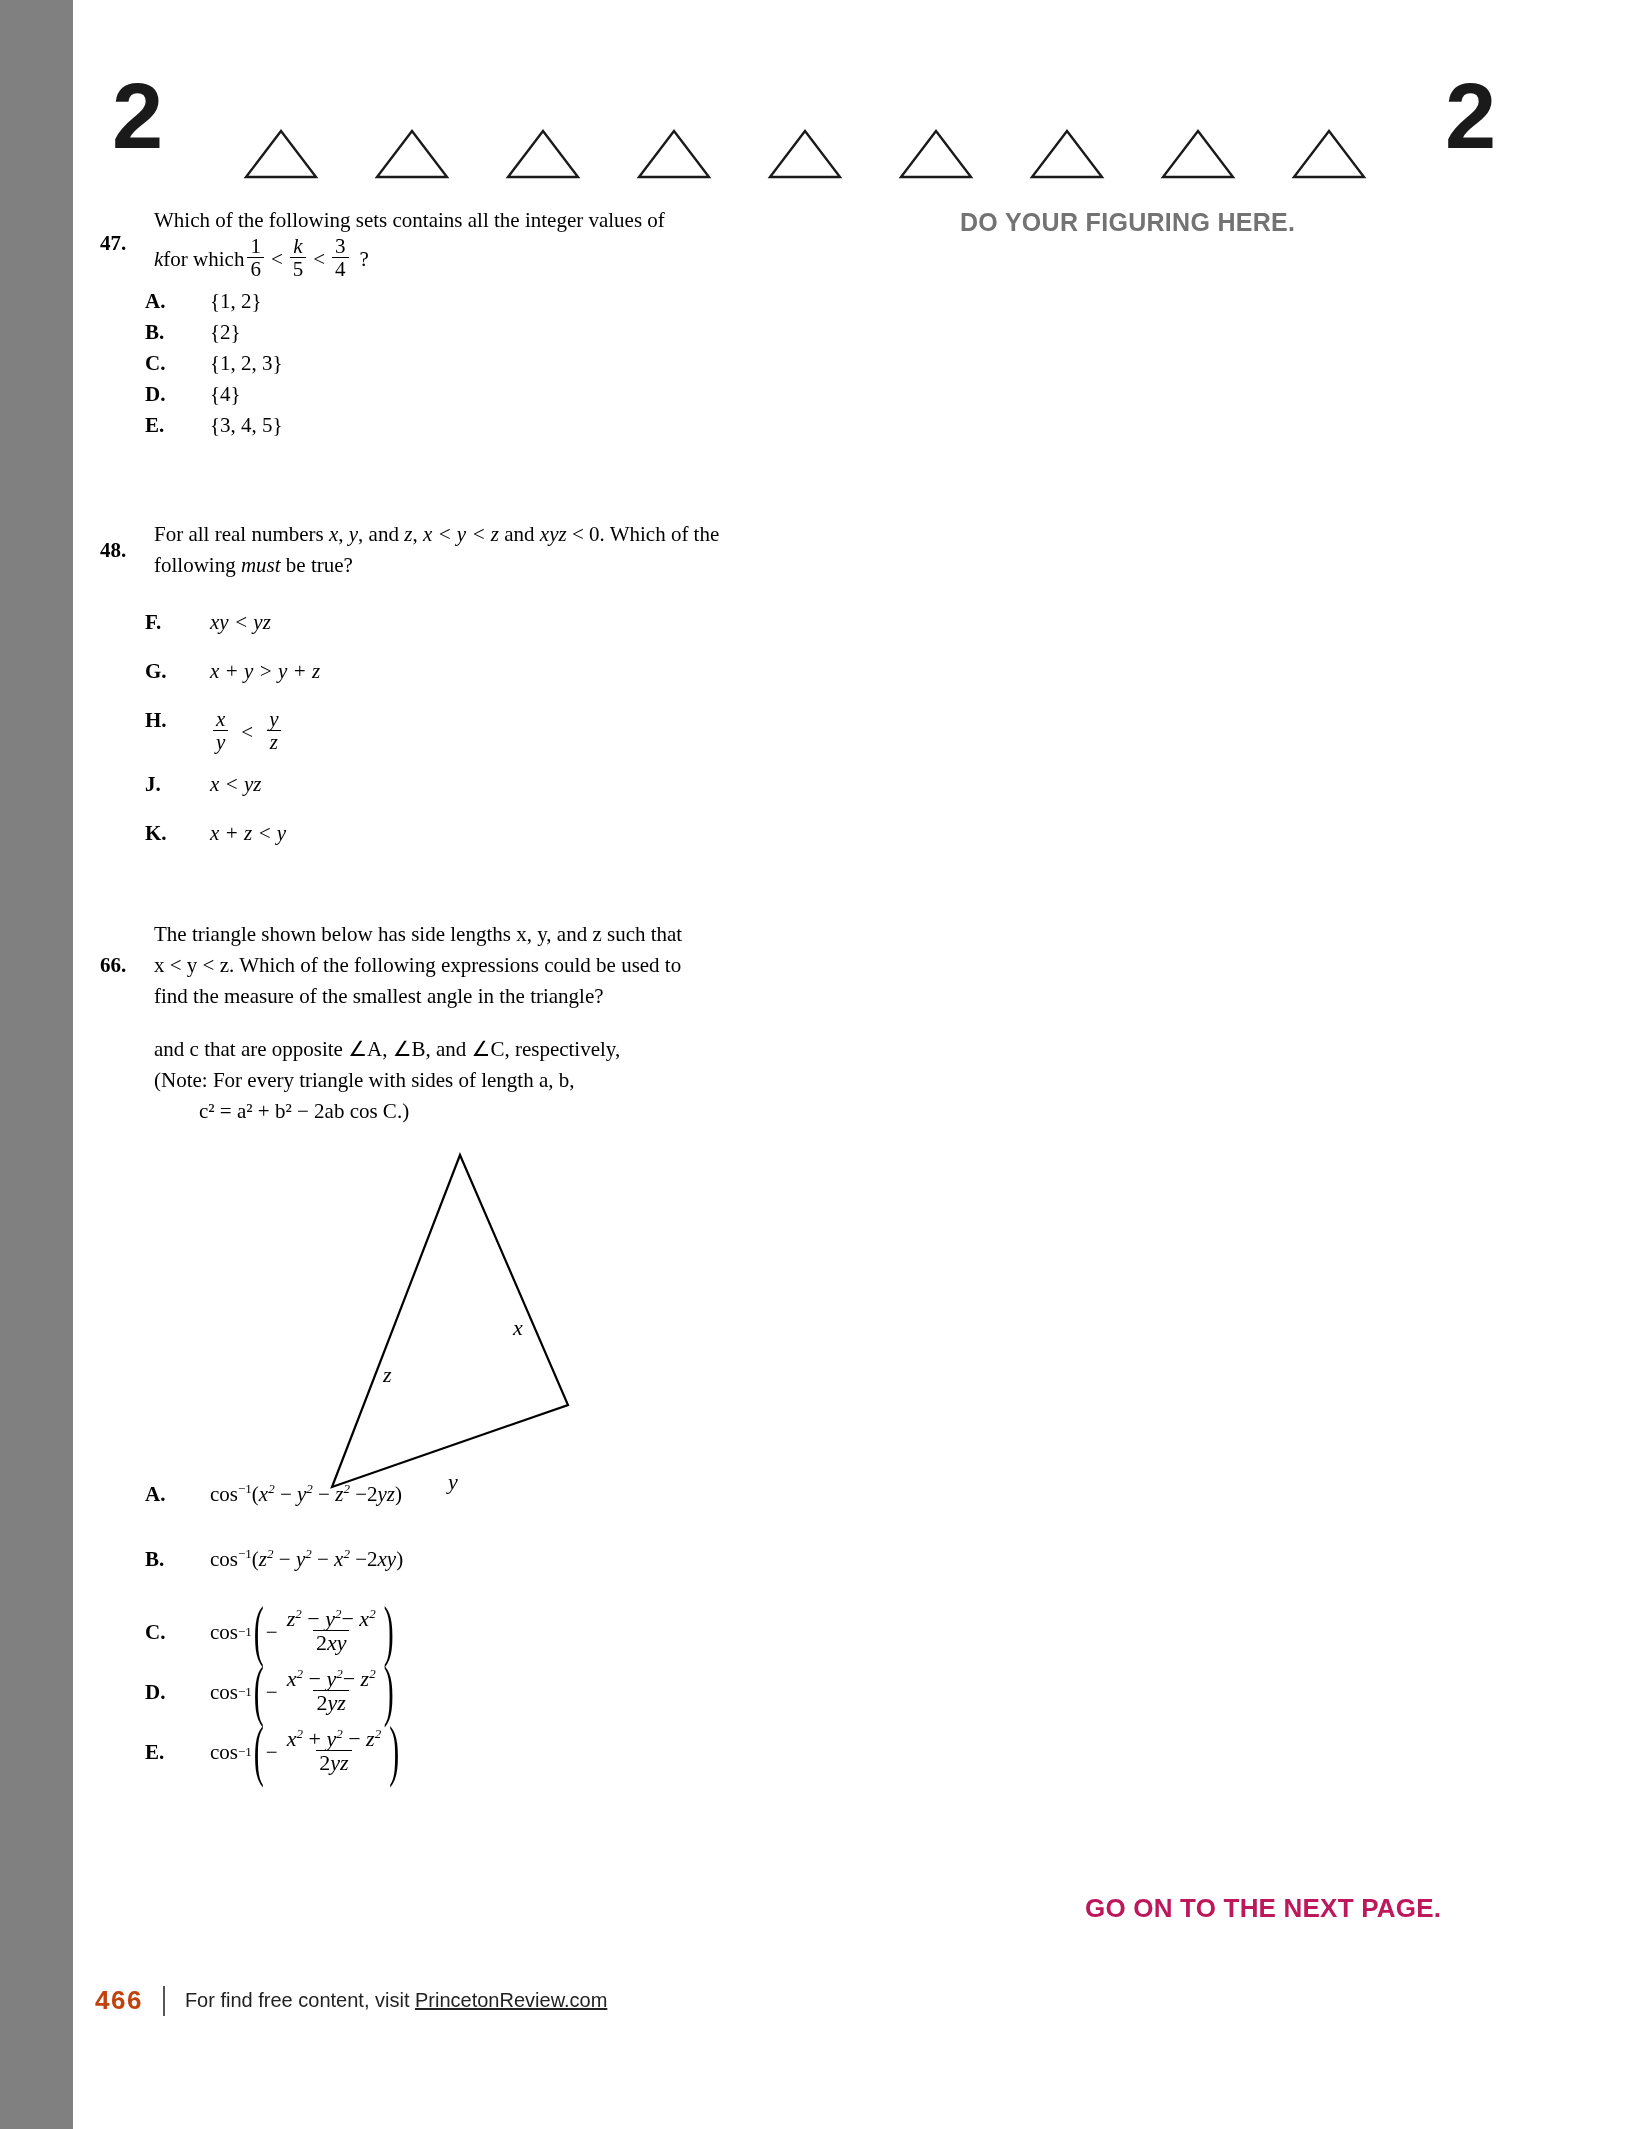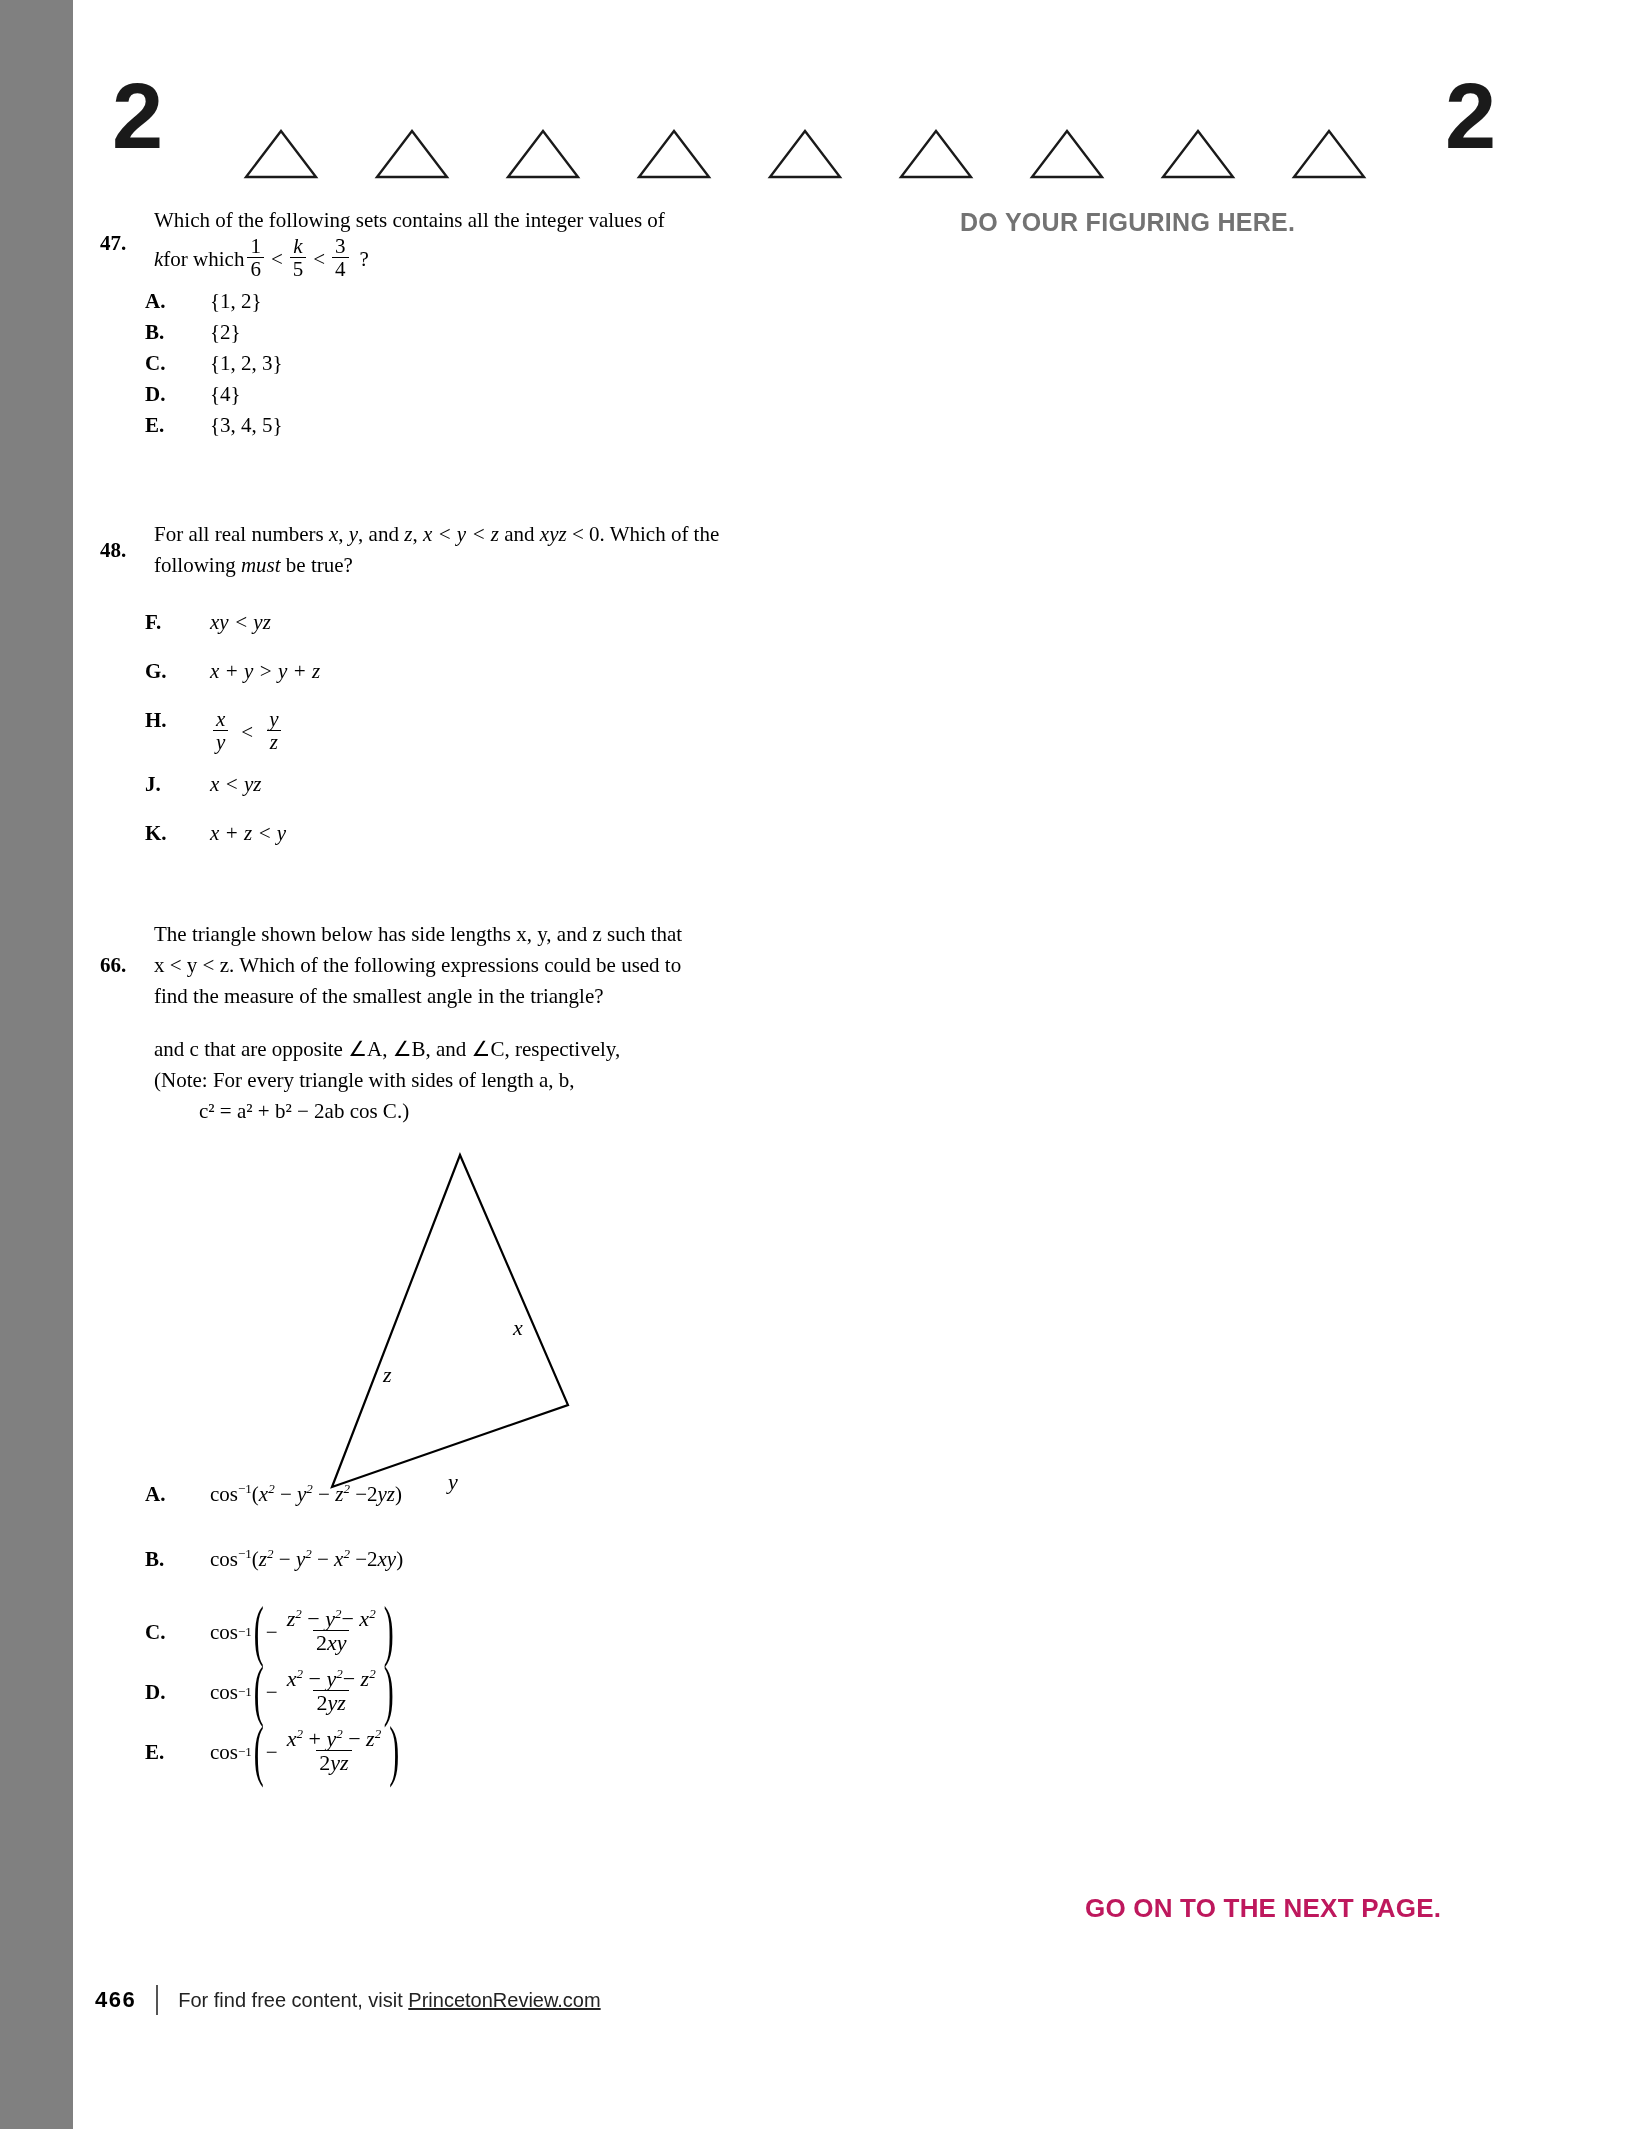--- a/index.html
+++ b/index.html
@@ -121,21 +121,21 @@
     font-family:"Liberation Sans", sans-serif;
     font-weight:bold;font-size:26px;letter-spacing:0.2px;
     color:#be185d;
   }
   .footer{
     position:absolute;left:95px;top:1985px;
     display:flex;align-items:center;
     font-family:"Liberation Sans", sans-serif;
   }
   .pagenum{
-    font-weight:bold;font-size:22px;letter-spacing:1.5px;color:#000000;
+    font-weight:bold;font-size:26px;letter-spacing:1.5px;color:#c2410c;
   }
   .fdiv{
     width:2px;height:30px;background:#555;margin:0 20px;
   }
   .ftext{font-size:20px;color:#222;}
   .ftext .lnk{text-decoration:underline;margin-top:16px;}
 </style>
 </head>
 <body>
 

